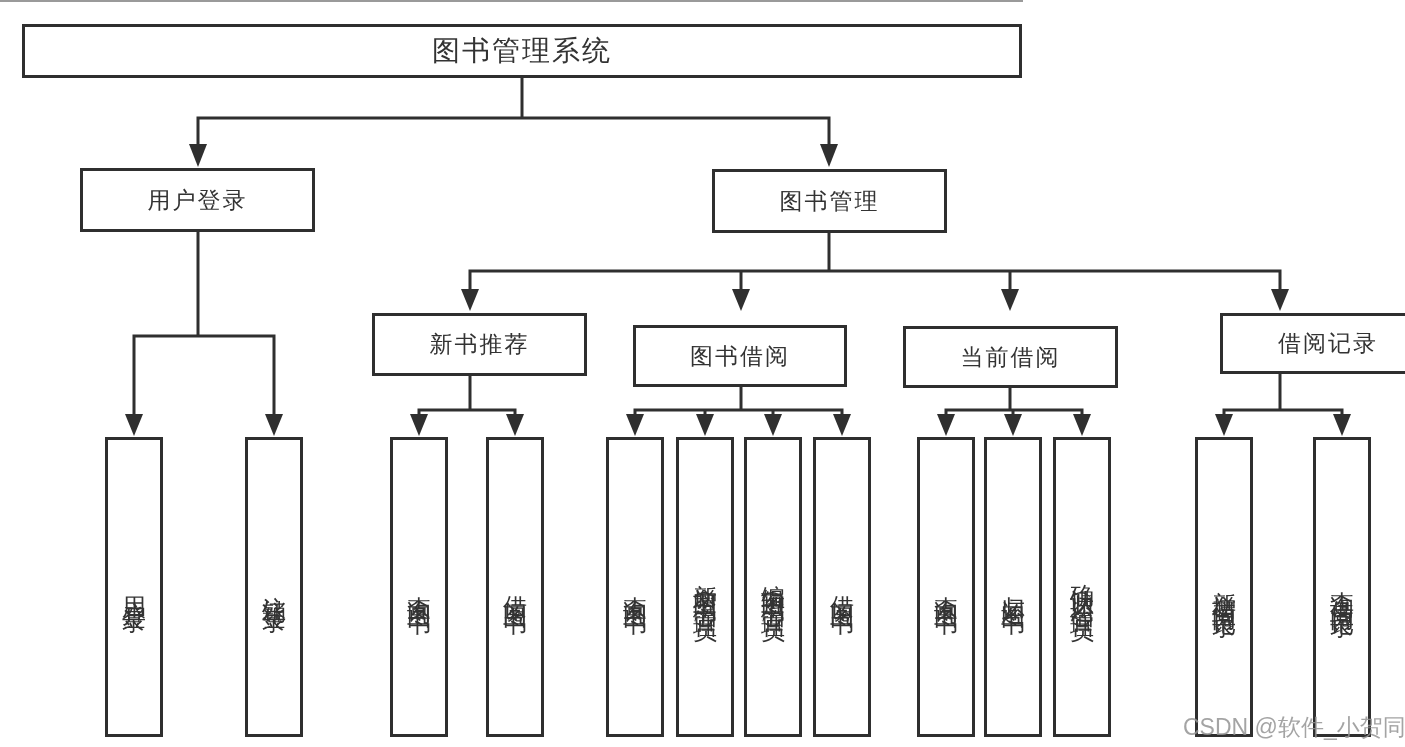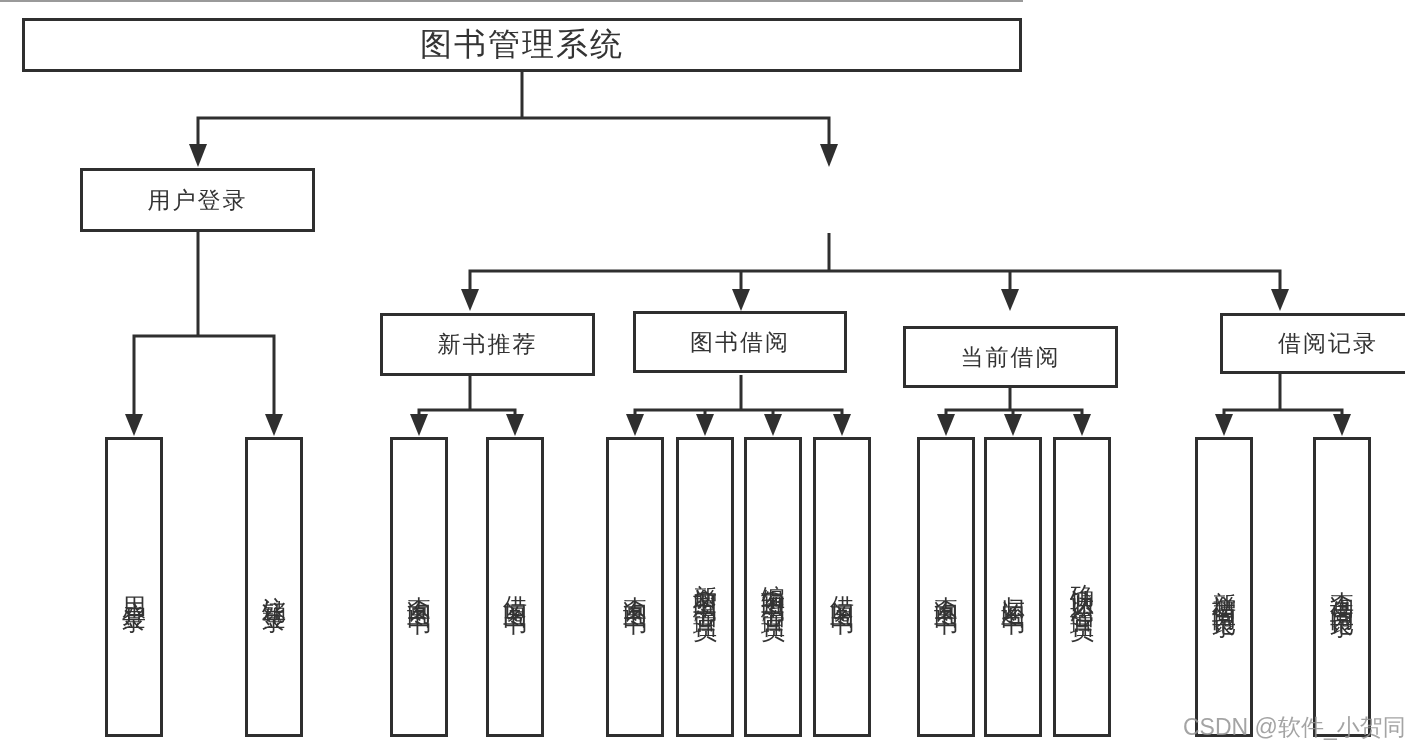--- a/index.html
+++ b/index.html
@@ -116,32 +116,35 @@
     <polygon points="937,414 955,414 946,436"></polygon>
     <polygon points="1004,414 1022,414 1013,436"></polygon>
     <polygon points="1073,414 1091,414 1082,436"></polygon>
 
     <path d="M1280 374 V410"></path>
     <path d="M1224 416 V410 H1342 V416"></path>
     <polygon points="1215,414 1233,414 1224,436"></polygon>
     <polygon points="1333,414 1351,414 1342,436"></polygon>
   </svg>
 
-  <div class="hbox" style="left:22px; top:18px; width:1000px; height:54px; font-size:32px;">
+  <div class="hbox" style="left:22px; top:24px; width:1000px; height:54px; font-size:28px;">
     <span>图书管理系统</span>
   </div>
 
   <div class="hbox" style="left:80px; top:168px; width:235px; height:64px;">
     <span>用户登录</span>
   </div>
+  <div class="hbox" style="left:712px; top:169px; width:235px; height:64px;">
+    <span>图书管理</span>
+  </div>
 
-  <div class="hbox" style="left:380px; top:313px; width:215px; height:63px;">
+  <div class="hbox" style="left:372px; top:313px; width:215px; height:63px;">
     <span>新书推荐</span>
   </div>
-  <div class="hbox" style="left:633px; top:311px; width:214px; height:62px;">
+  <div class="hbox" style="left:633px; top:325px; width:214px; height:62px;">
     <span>图书借阅</span>
   </div>
   <div class="hbox" style="left:903px; top:326px; width:215px; height:62px;">
     <span>当前借阅</span>
   </div>
   <div class="hbox" style="left:1172px; top:313px; width:216px; height:61px;margin-left:48px;">
     <span>借阅记录</span>
   </div>
 
   <div class="vbox" style="left:105px;">

